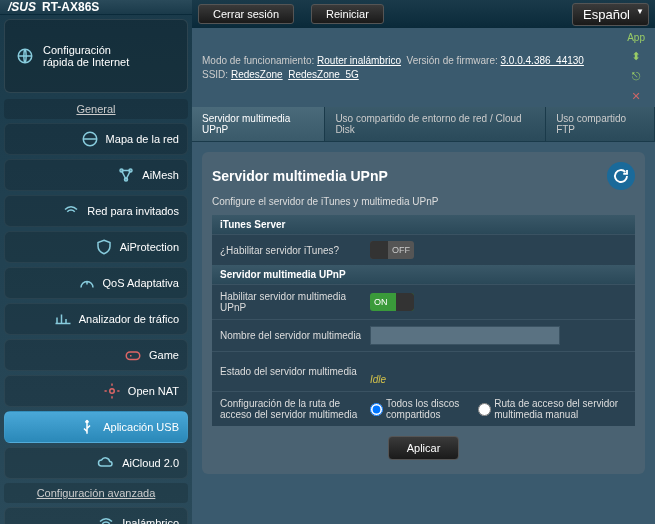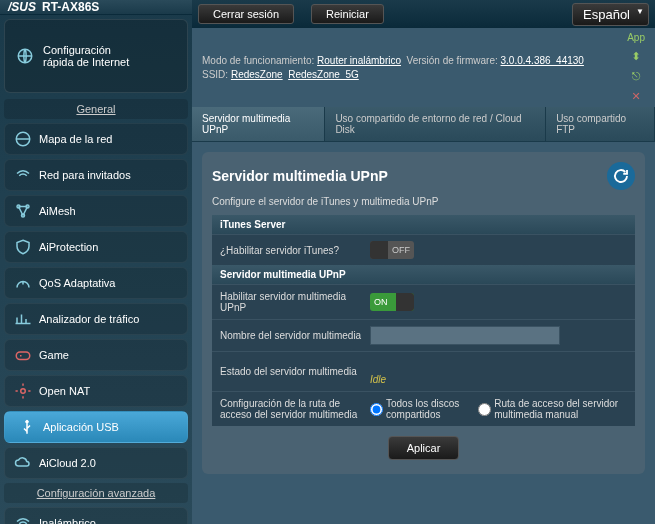--- a/index.html
+++ b/index.html
@@ -5,21 +5,21 @@
 * { margin: 0; padding: 0; box-sizing: border-box; font-family: Arial, sans-serif; }
 body { background: #3a5a6e; width: 655px; height: 524px; overflow: hidden; font-size: 11px; color: #fff; }
 .wrapper { display: flex; height: 100%; }
 .sidebar { width: 192px; background: linear-gradient(to bottom, #1a3a4a, #2a4a5a); display: flex; flex-direction: column; }
 .logo-bar { height: 28px; display: flex; align-items: center; padding: 0 8px; background: linear-gradient(to bottom, #2a4a5a, #1a3a4a); border-bottom: 1px solid #0a2a3a; }
 .logo { font-weight: bold; font-size: 12px; font-style: italic; }
 .model { font-size: 12px; margin-left: 6px; font-weight: bold; }
 .quick-setup { display: flex; align-items: center; padding: 24px 8px; background: rgba(0,0,0,0.2); margin: 4px; border-radius: 6px; border: 1px solid rgba(255,255,255,0.1); }
 .quick-setup .icon { width: 24px; height: 24px; margin-right: 6px; display: flex; align-items: center; justify-content: center; }
 .section-header { text-align: center; padding: 4px; color: #ccc; font-size: 11px; background: rgba(0,0,0,0.15); margin: 2px 4px; border-radius: 4px; text-decoration: underline; }
-.nav-item { display: flex; align-items: center; padding: 5px 8px; margin: 2px 4px; border-radius: 6px; background: rgba(0,0,0,0.15); border: 1px solid rgba(255,255,255,0.05); cursor: pointer; font-size: 11px; }
+.nav-item { display: flex; align-items: center; padding: 5px 8px; margin: 2px 4px; border-radius: 6px; background: rgba(0,0,0,0.15); border: 1px solid rgba(255,255,255,0.05); cursor: pointer; font-size: 11px; justify-content: flex-end; }
 .nav-item.active { background: linear-gradient(to bottom, #4aa8d8, #2a88b8); padding-left: 12px; }
 .nav-item .icon { width: 20px; height: 20px; margin-right: 6px; display: flex; align-items: center; justify-content: center; color: #8cd; }
 .main { flex: 1; display: flex; flex-direction: column; background: #3a5a6e; }
 .top-bar { height: 28px; display: flex; align-items: center; background: linear-gradient(to bottom, #1a3a4a, #0a2a3a); padding: 0 6px; gap: 17px; }
 .top-btn { background: linear-gradient(to bottom, #3a3a3a, #1a1a1a); color: #fff; border: 1px solid #555; padding: 3px 14px; border-radius: 3px; font-size: 11px; cursor: pointer; }
 .lang-select { margin-left: auto; background: linear-gradient(to bottom, #3a3a3a, #1a1a1a); color: #fff; border: 1px solid #555; padding: 3px 18px 3px 10px; border-radius: 3px; font-size: 13px; position: relative; }
 .lang-select::after { content: '▼'; position: absolute; right: 4px; font-size: 8px; }
 .meta-bar { padding: 4px 10px; font-size: 10px; color: #ccc; display: flex; align-items: center; justify-content: space-between; }
 .meta-left { line-height: 1.4; }
 .meta-bar a { color: #fff; text-decoration: underline; }
@@ -81,35 +81,35 @@
           <svg viewBox="0 0 24 24" fill="none" stroke="currentColor" stroke-width="2">
             <circle cx="12" cy="12" r="9"></circle>
             <path d="M3 12h18"></path>
           </svg>
         </span>
         <span>Mapa de la red</span>
       </div>
     <div class="nav-item">
         <span class="icon">
           <svg viewBox="0 0 24 24" fill="none" stroke="currentColor" stroke-width="2">
-            <path d="M4 10c5-5 11-5 16 0M7 13c3-3 7-3 10 0M12 17h0"></path>
-          </svg>
-        </span>
-        <span>Red para invitados</span>
-      </div>
-    <div class="nav-item">
-        <span class="icon">
-          <svg viewBox="0 0 24 24" fill="none" stroke="currentColor" stroke-width="2">
             <circle cx="6" cy="6" r="2"></circle>
             <circle cx="18" cy="6" r="2"></circle>
             <circle cx="12" cy="18" r="2"></circle>
             <path d="M6 6l12 0M6 6l6 12M18 6l-6 12"></path>
           </svg>
         </span>
         <span>AiMesh</span>
+      </div>
+    <div class="nav-item">
+        <span class="icon">
+          <svg viewBox="0 0 24 24" fill="none" stroke="currentColor" stroke-width="2">
+            <path d="M4 10c5-5 11-5 16 0M7 13c3-3 7-3 10 0M12 17h0"></path>
+          </svg>
+        </span>
+        <span>Red para invitados</span>
       </div>
     <div class="nav-item">
         <span class="icon">
           <svg viewBox="0 0 24 24" fill="none" stroke="currentColor" stroke-width="2">
             <path d="M12 3l8 3v5c0 5-3 8-8 10-5-2-8-5-8-10V6l8-3z"></path>
           </svg>
         </span>
         <span>AiProtection</span>
       </div>
     <div class="nav-item">

